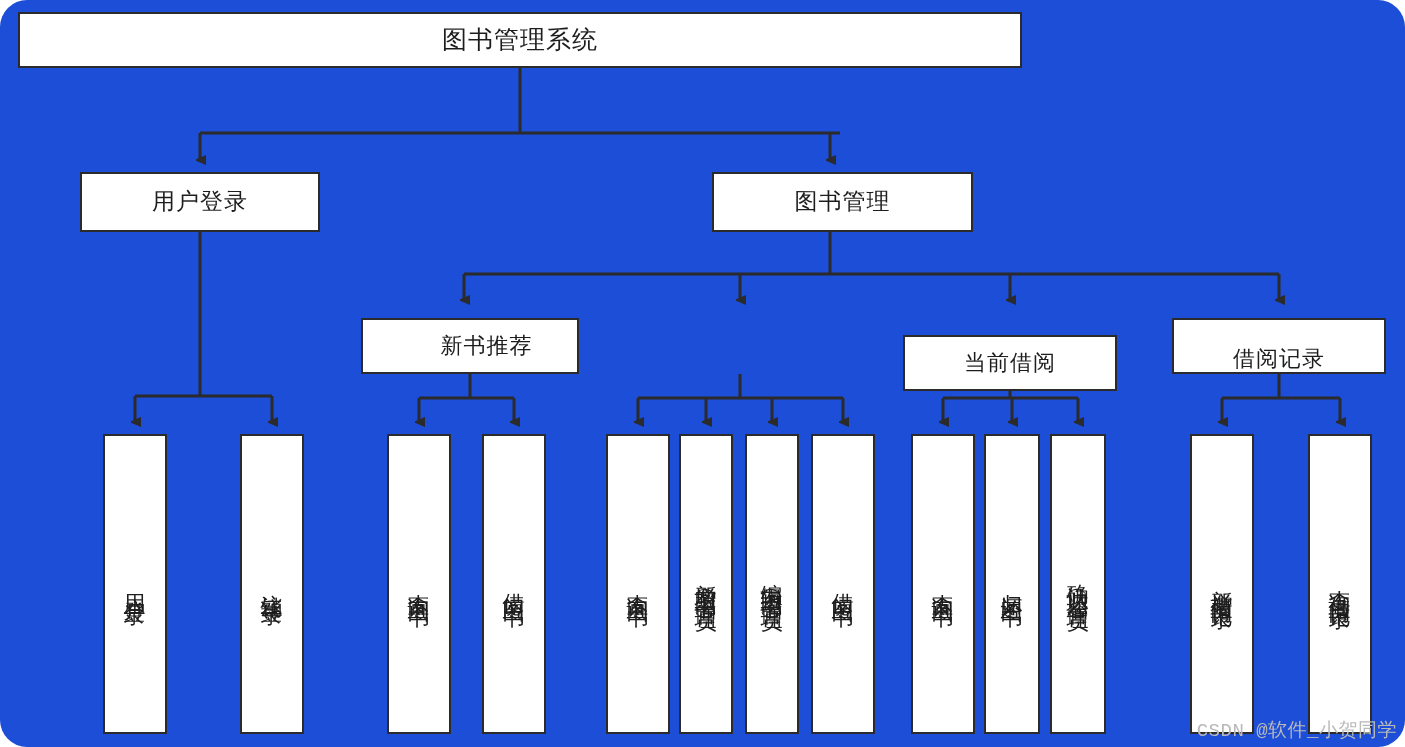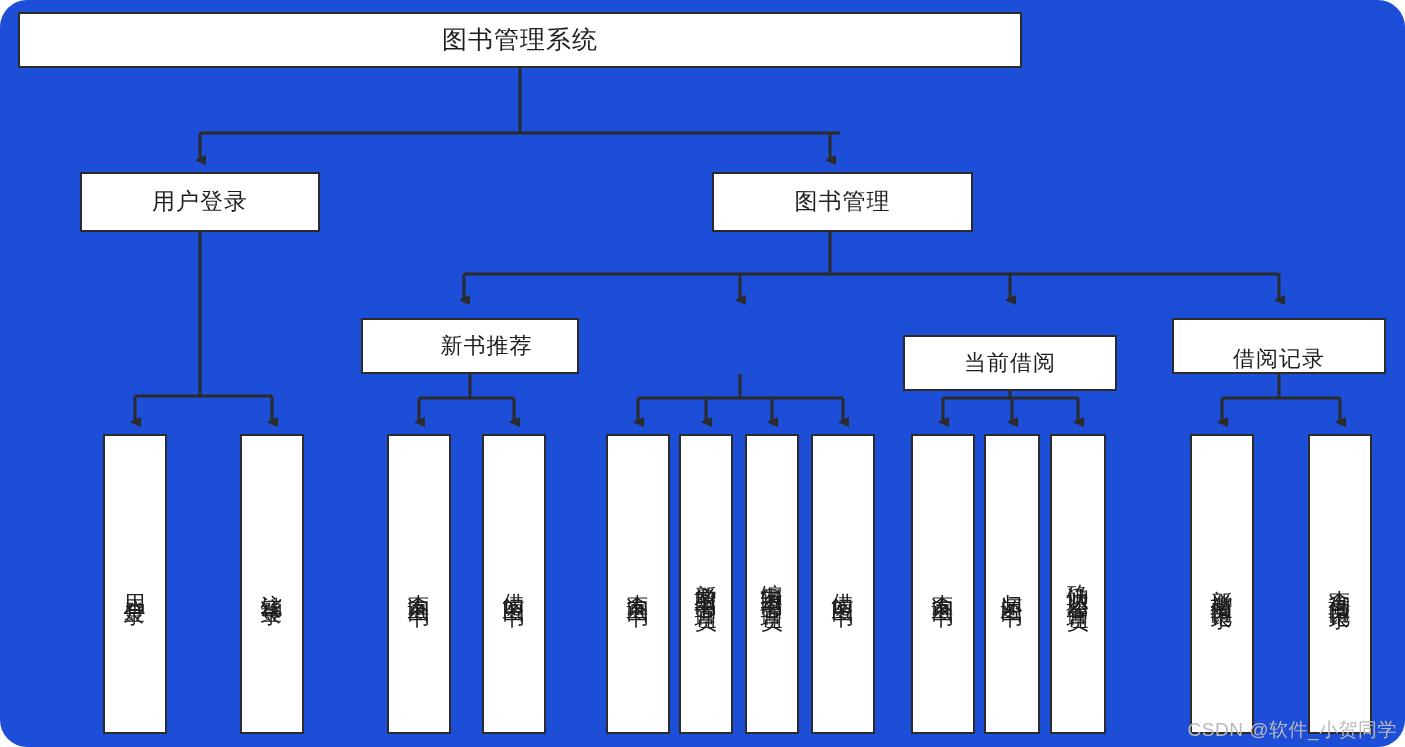--- a/index.html
+++ b/index.html
@@ -68,20 +68,21 @@
   
   #watermark{
     position:absolute;
     right:8px;
     bottom:4px;
     font-size:19px;
     color:#b9b9b9;
     white-space:nowrap;
     letter-spacing:0.5px;
     user-select:none;
+    font-family:Liberation Mono, monospace;
   }
 </style>
 </head>
 <body>
 
 <div id="canvas">
 
   <svg id="wires" viewBox="0 0 1405 747" xmlns="http://www.w3.org/2000/svg">
     <defs>
       <marker id="arrow" markerWidth="10" markerHeight="10" refX="5" refY="6" orient="auto" markerUnits="userSpaceOnUse">

